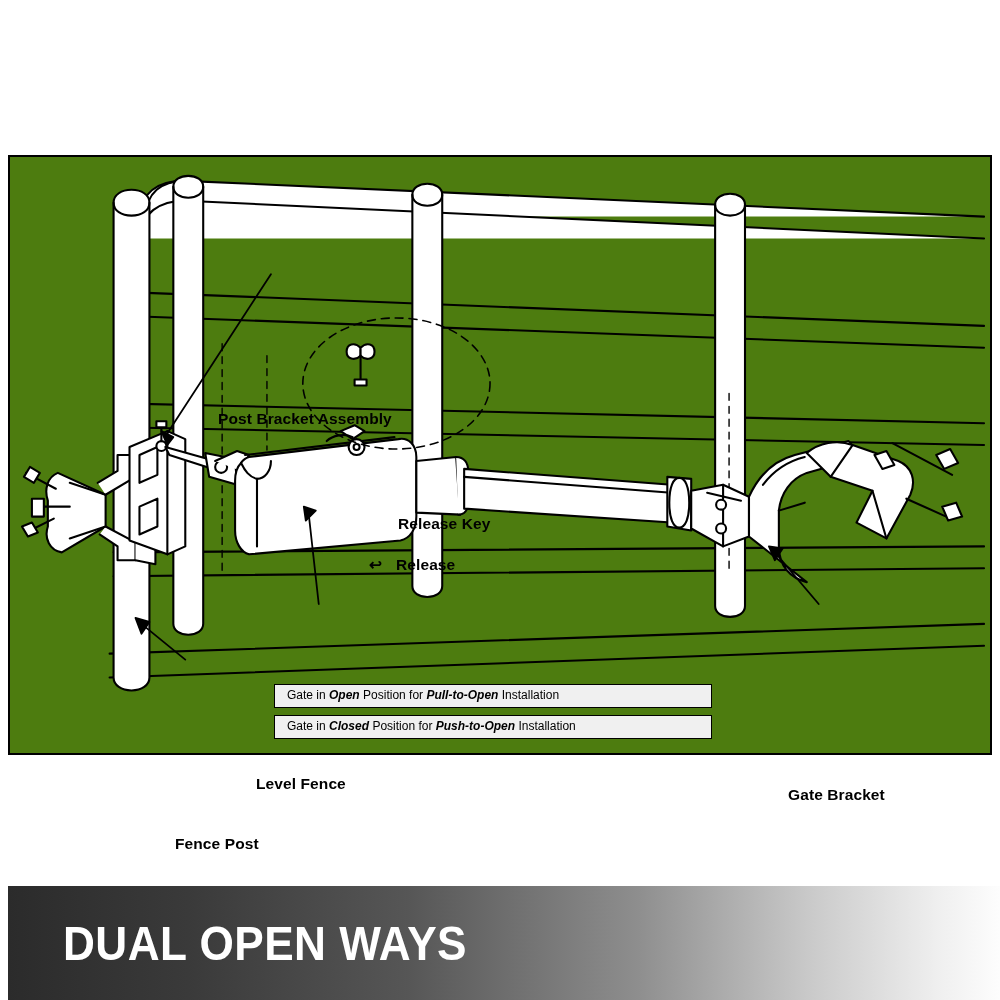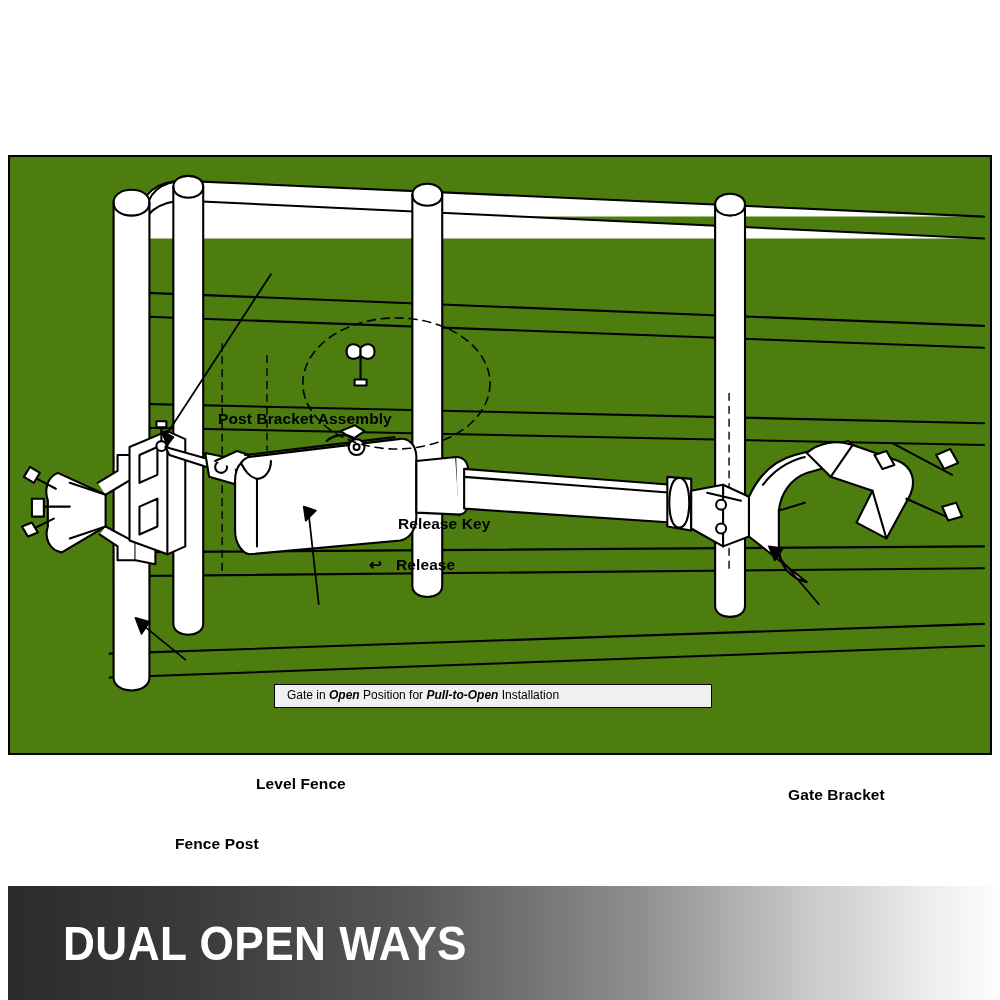--- a/index.html
+++ b/index.html
@@ -262,20 +262,23 @@
     <div class="lbl" style="left:246px; top:618px;">Level Fence</div>
 
     <div class="lbl" style="left:778px; top:617px;margin-top:12px;">Gate Bracket</div>
 
     <div class="lbl" style="left:165px; top:678px;text-align:right;">Fence Post</div>
 
     <div class="note-box" style="left:264px; top:527px; width:438px;">
       <span>Gate in </span><i>Open</i><span> Position for </span><i>Pull-to-Open</i><span> Installation</span>
     </div>
 
+    <div class="note-box" style="left:264px; top:558px; width:438px;">
+      <span>Gate in </span><i>Closed</i><span> Position for </span><i>Push-to-Open</i><span> Installation</span>
+    </div>
 
   </div>
 
   <div class="banner">
     <div class="banner-title">DUAL OPEN WAYS</div>
   </div>
 
 </div>
 
 </body></html>

